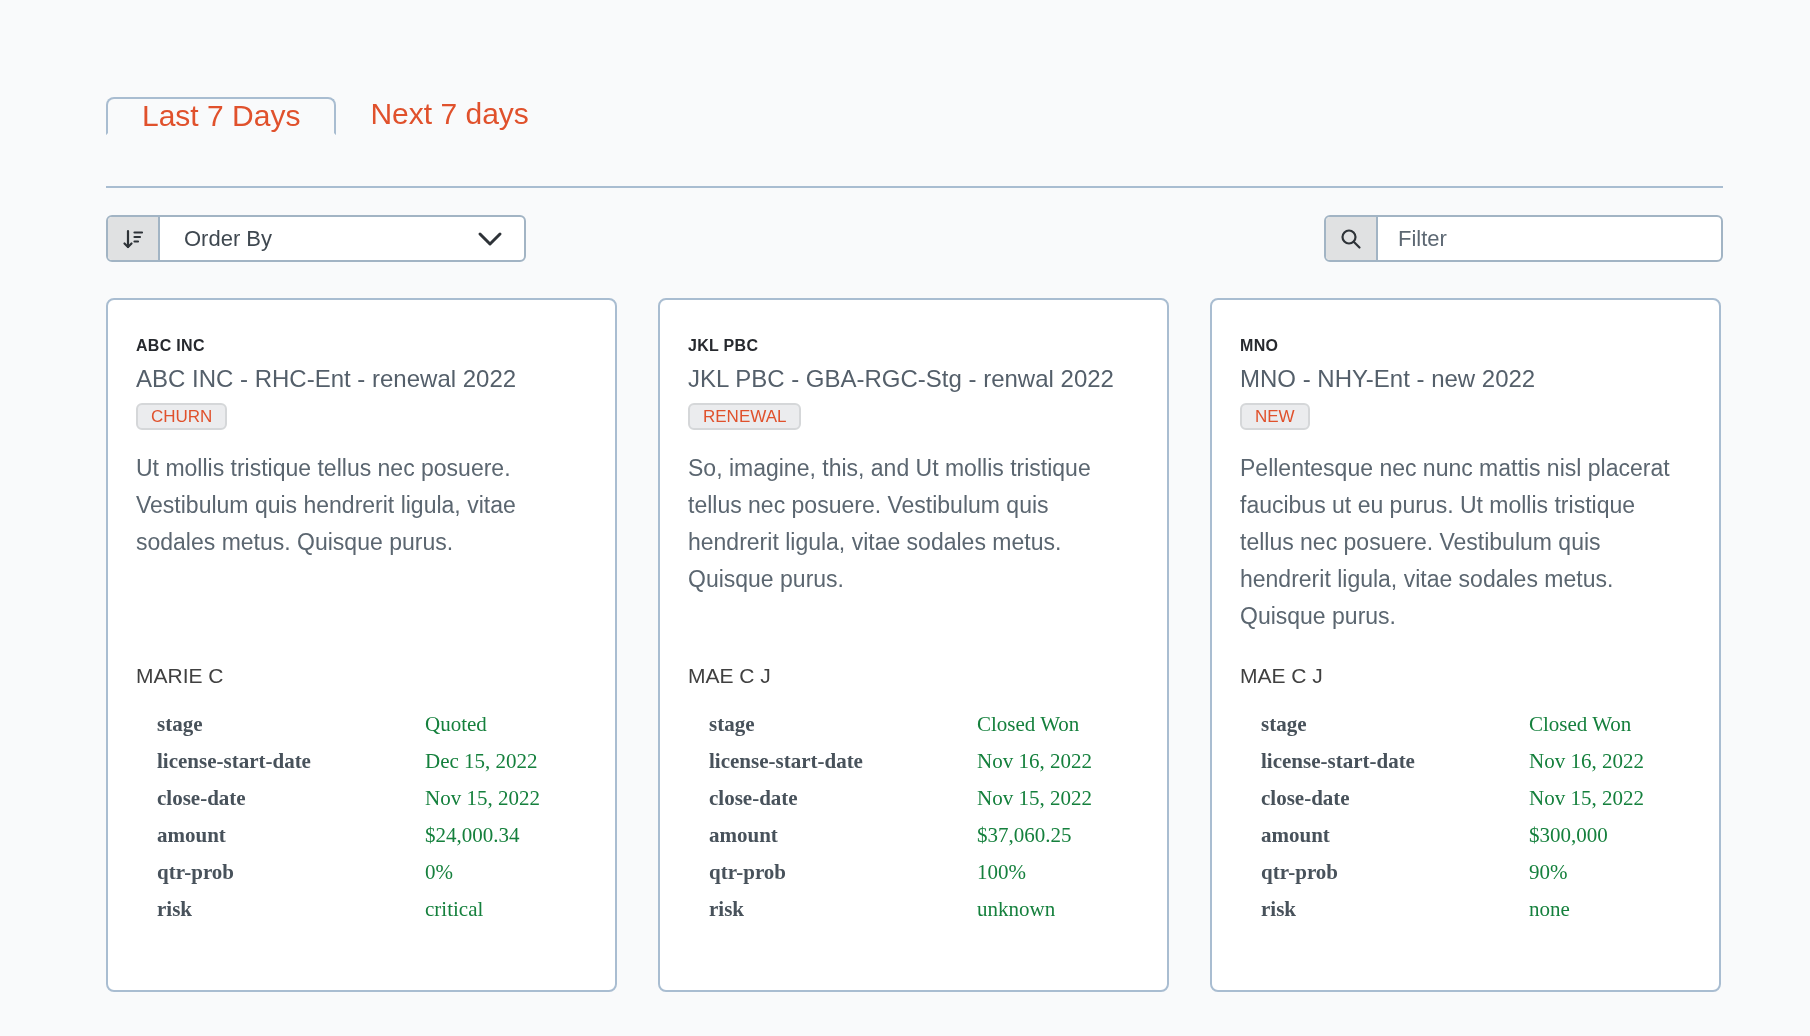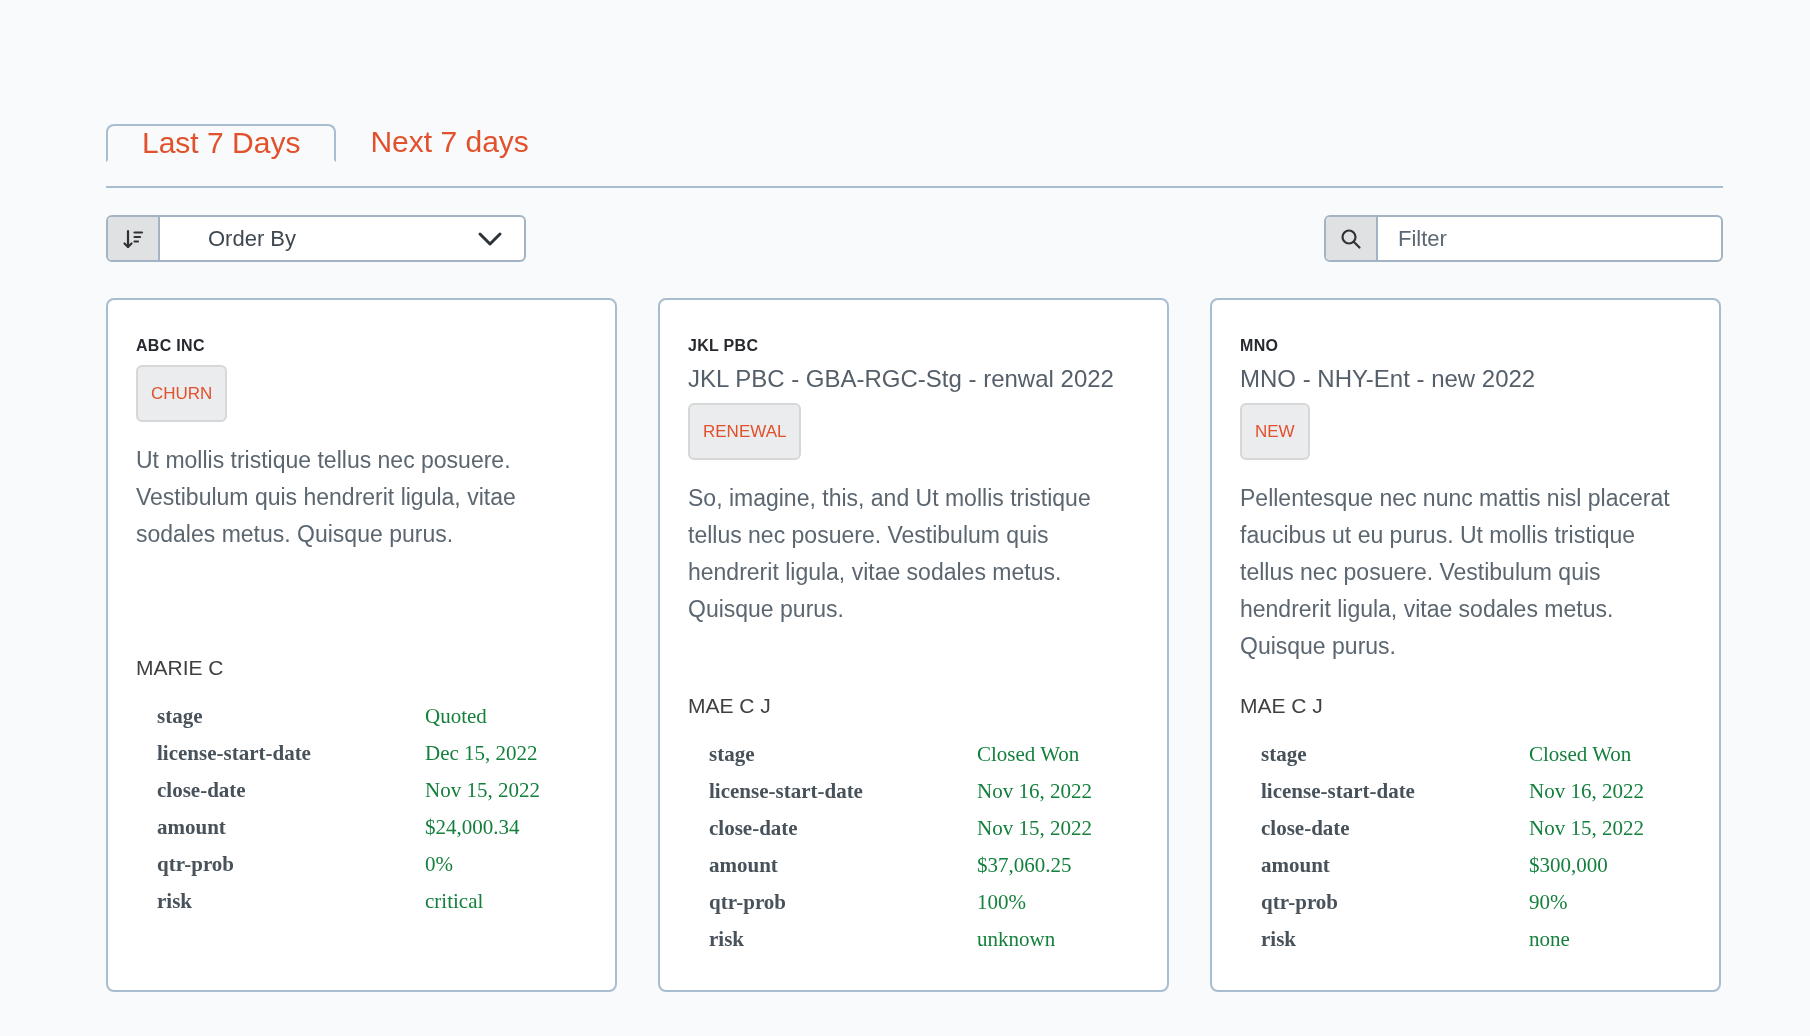--- a/index.html
+++ b/index.html
@@ -7,37 +7,37 @@
   body {
     background:#f9fafb;
     font-family:"Liberation Sans", sans-serif;
     color:#5b6670;
     position:relative;
     overflow:hidden;
   }
   .page { position:absolute; left:106px; top:97px; width:1617px; }
 
   
-  .tabbar { display:flex; border-bottom:2px solid #a9bdd1; height:91px; align-items:center; }
+  .tabbar { display:flex; border-bottom:2px solid #a9bdd1; height:91px; align-items:flex-start; }
   .tab {
     font-size:30px; color:#e0512c; display:flex; align-items:center;
     padding:0 34px; cursor:pointer; white-space:nowrap;
   }
   .tab.active {
     border:2px solid #a9bdd1; border-bottom:2px solid #f9fafb;
     border-radius:8px 8px 0 0; margin-bottom:-2px; background:#f9fafb;
   }
 
   
   .toolbar { margin-top:27px; display:flex; justify-content:space-between; align-items:center; height:47px; }
   .control {
     height:47px; background:#fff; border:2px solid #a2b4c4; border-radius:6px;
     display:flex; align-items:center; overflow:hidden;
   }
-  .orderby { width:420px; cursor:pointer;gap:24px; }
+  .orderby { width:420px; cursor:pointer; }
   .filterbox { width:399px; }
   .icon-box {
     width:52px; align-self:stretch; background:#e0e1e2; border-right:2px solid #a2b4c4;
     display:flex; align-items:center; justify-content:center; flex:none;
   }
   .orderby-label { flex:1; padding-left:24px; font-size:22px; color:#3f4850; }
   .chevron-wrap { padding-right:20px; display:flex; align-items:center; }
   .filter-input {
     flex:1; border:none; outline:none; background:transparent;
     font-size:22px; color:#3b82f6; padding:0 0 0 20px; height:100%;
@@ -50,21 +50,21 @@
   .card {
     width:511px; height:694px; background:#ffffff;
     border:2px solid #a9bdd1; border-radius:8px;
     padding:34px 28px; flex:none;
   }
   .card-account { font-size:16px; font-weight:bold; color:#26292e; letter-spacing:.3px; line-height:24px; }
   .card-title { font-size:24px; color:#545f6a; margin-top:4px; line-height:34px; white-space:nowrap; }
   .badge {
     display:inline-block; margin-top:7px; font-size:17px; color:#e0512c;
     background:#ebecee; border:2px solid #d5d7d9; border-radius:6px;
-    padding:15px 13px; line-height:23px;
+    padding:0 13px; line-height:23px;
   }
   .card-desc { margin-top:20px; height:212px; font-size:23px; line-height:37px; color:#5b6670; overflow:hidden; }
   .card-owner { font-size:21px; color:#404040; line-height:28px; margin-bottom:16px; }
   .frow { display:flex; padding-left:21px; font-size:21px; line-height:37px;font-family:Liberation Serif, serif; }
   .flabel { width:268px; font-weight:bold; color:#48525b; flex:none; }
   .fvalue { color:#15803d; }
 
   svg { display:block; }
 </style>
 </head>
@@ -110,20 +110,21 @@
         </svg>
       </span>
       <input class="filter-input" type="text" placeholder="Filter" style="">
     </div>
   </div>
 
   <div class="cards">
 
     <div class="card">
       <div class="card-account">ABC INC</div>
+      <div class="card-title">ABC INC - RHC-Ent - renewal 2022</div>
       <span class="badge">CHURN</span>
       <div class="card-desc">Ut mollis tristique tellus nec posuere. Vestibulum quis hendrerit ligula, vitae sodales metus. Quisque purus.</div>
       <div class="card-owner">MARIE C</div>
       <div class="fields">
         <div class="frow">
           <span class="flabel">stage</span>
           <span class="fvalue">Quoted</span>
         </div>
         <div class="frow">
           <span class="flabel">license-start-date</span>

